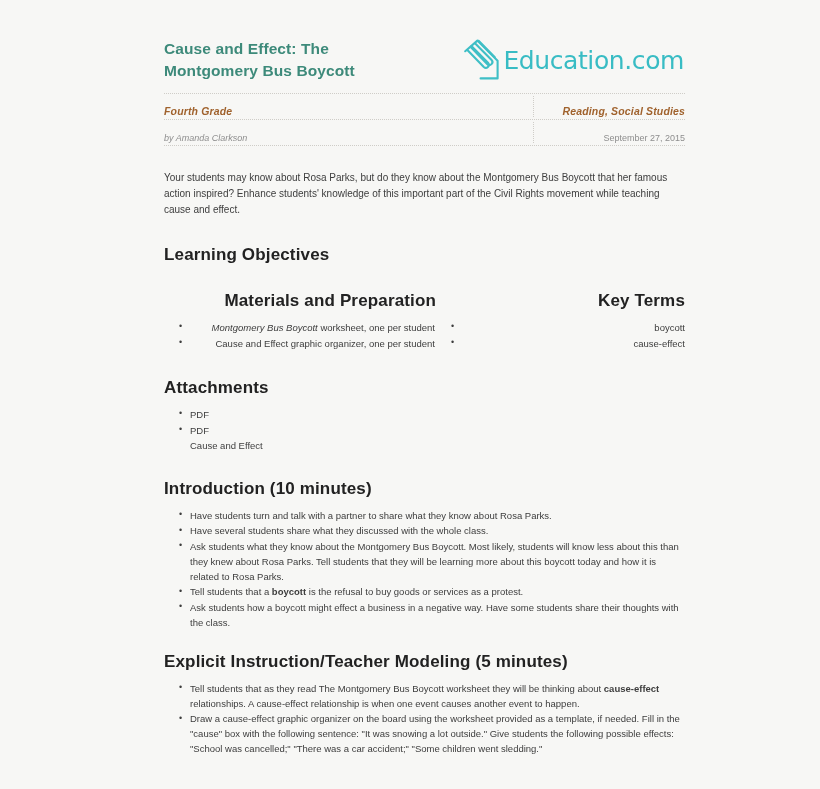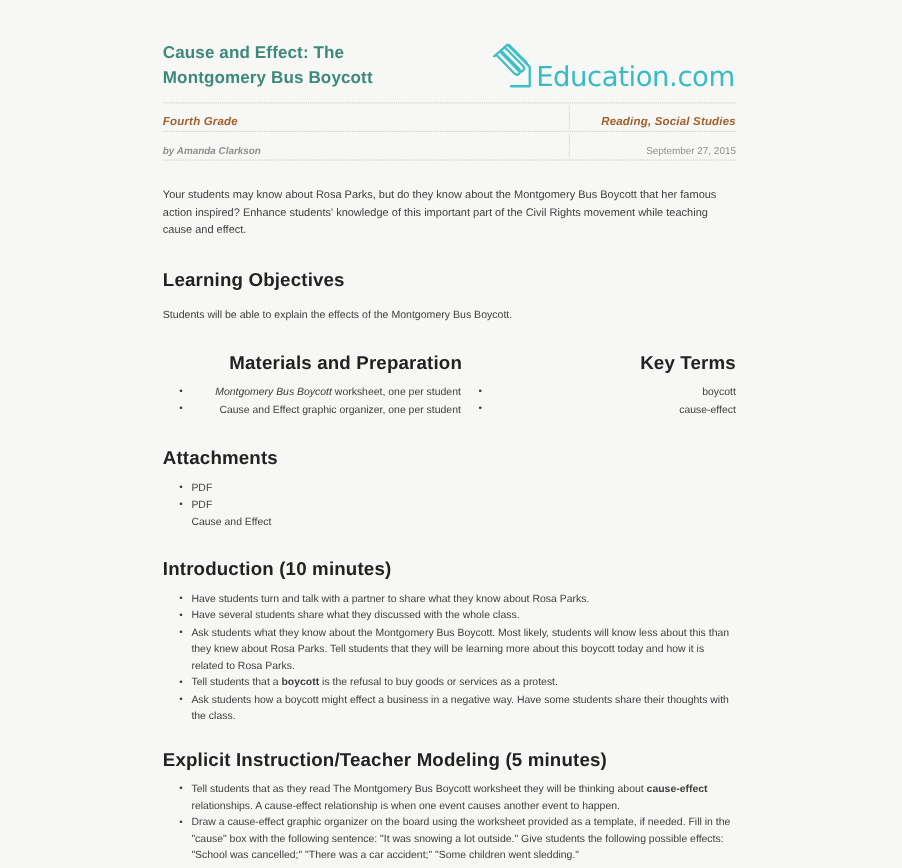--- a/index.html
+++ b/index.html
@@ -15,21 +15,21 @@
     overflow: hidden;
   }
   .page {
     position: relative;
     width: 820px;
     height: 789px;
     background: #f7f7f5;
   }
   .content {
     position: absolute;
-    left: 148px;
+    left: 164px;
     top: 0;
     width: 521px;
   }
 
   
   .header {
     padding-top: 38px;
     display: flex;
     align-items: flex-start;
     justify-content: space-between;
@@ -40,21 +40,21 @@
     line-height: 1.42;
     color: #3d8a7a;
     letter-spacing: 0.1px;
     margin: 0;
     max-width: 290px;
   }
   .doc-title .line { display: block; }
 
   .brand {
     display: flex;
-    align-items: flex-end;
+    align-items: center;
     margin-top: 1px;
     margin-right: 1px;
   }
   .brand-icon {
     width: 40px;
     height: 43px;
     flex: none;
     display: block;
   }
   .brand-name {
@@ -93,21 +93,21 @@
     font-size: 10.5px;
     font-weight: bold;
     font-style: italic;
     color: #a0622d;
     letter-spacing: 0.15px;
   }
   .meta-author, .meta-date {
     font-size: 9px;
     color: #8e8e8e;
   }
-  .meta-author { font-style: italic; font-weight: bold; }
+  .meta-author { font-style: italic; }
 
   
   .intro-para {
     font-size: 10px;
     line-height: 1.62;
     color: #3d3d3d;
     margin: 24px 0 0 0;
     padding-right: 6px;
   }
 
@@ -212,21 +212,20 @@
       <div class="meta-right">
         <span class="meta-date">September 27, 2015</span>
       </div>
     </div>
 
     <div class="rule" style="margin-top:0"></div>
 
     <p class="intro-para">Your students may know about Rosa Parks, but do they know about the Montgomery Bus Boycott that her famous action inspired? Enhance students' knowledge of this important part of the Civil Rights movement while teaching cause and effect.</p>
 
     <h2 class="section">Learning Objectives</h2>
-    <p class="section-body">Students will be able to explain the effects of the Montgomery Bus Boycott.</p>
 
     <div class="two-col">
       <div class="col-materials">
         <h2 class="section">Materials and Preparation</h2>
         <ul class="bullets">
           <li><em class="ital">Montgomery Bus Boycott</em><span> worksheet, one per student</span></li>
           <li><span>Cause and Effect graphic organizer, one per student</span></li>
         </ul>
       </div>
       <div class="col-keyterms">

